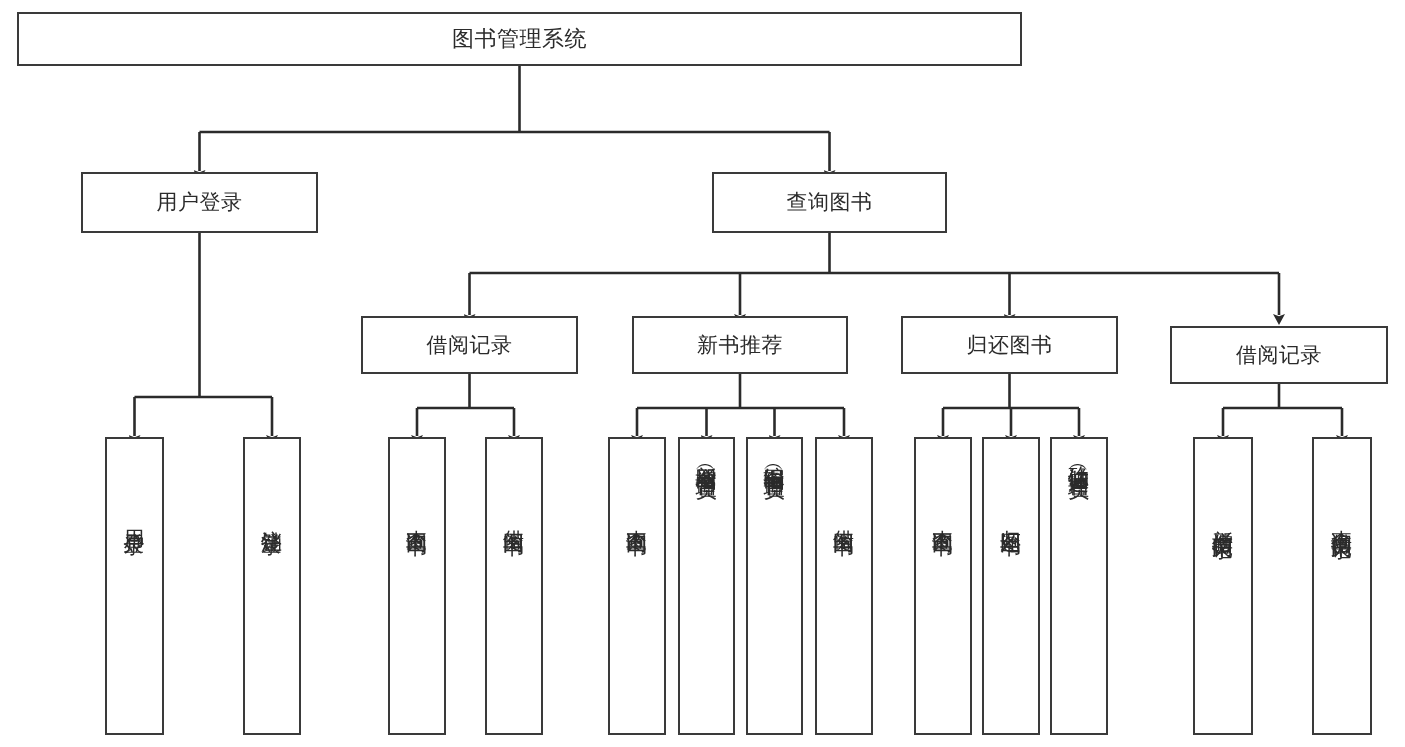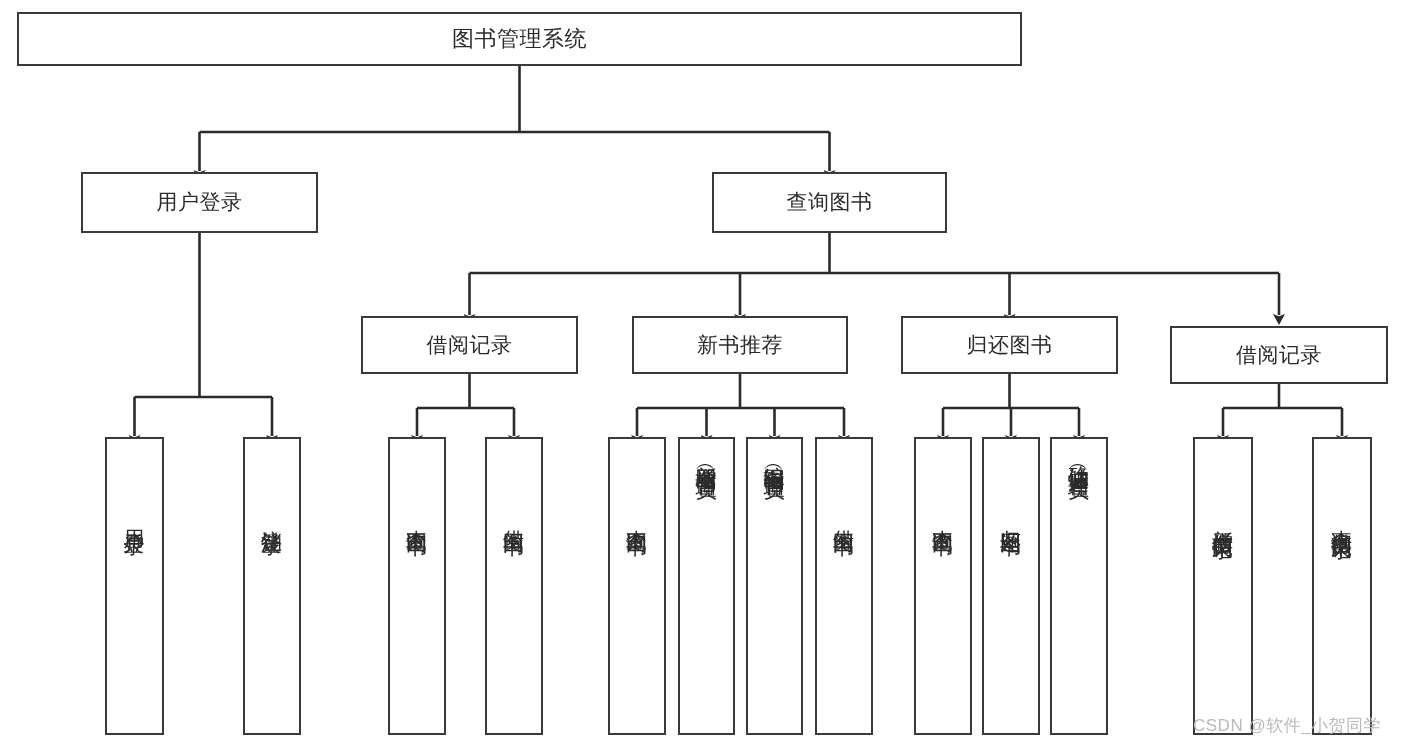--- a/index.html
+++ b/index.html
@@ -180,14 +180,13 @@
         <span class="label">确认归还（管理员）</span>
       </div>
       <div class="node vertical mid" style="left: 1193px; top: 437px; width: 60px; height: 298px;">
         <span class="label">新增借阅记录</span>
       </div>
       <div class="node vertical mid" style="left: 1312px; top: 437px; width: 60px; height: 298px;">
         <span class="label">查询借阅记录</span>
       </div>
     </div>
 
-  <div class="watermark" style="left: 1193px; top: 714px;">CSDN @软件_小贺同学</div>
 </div>
 
 </body></html>

